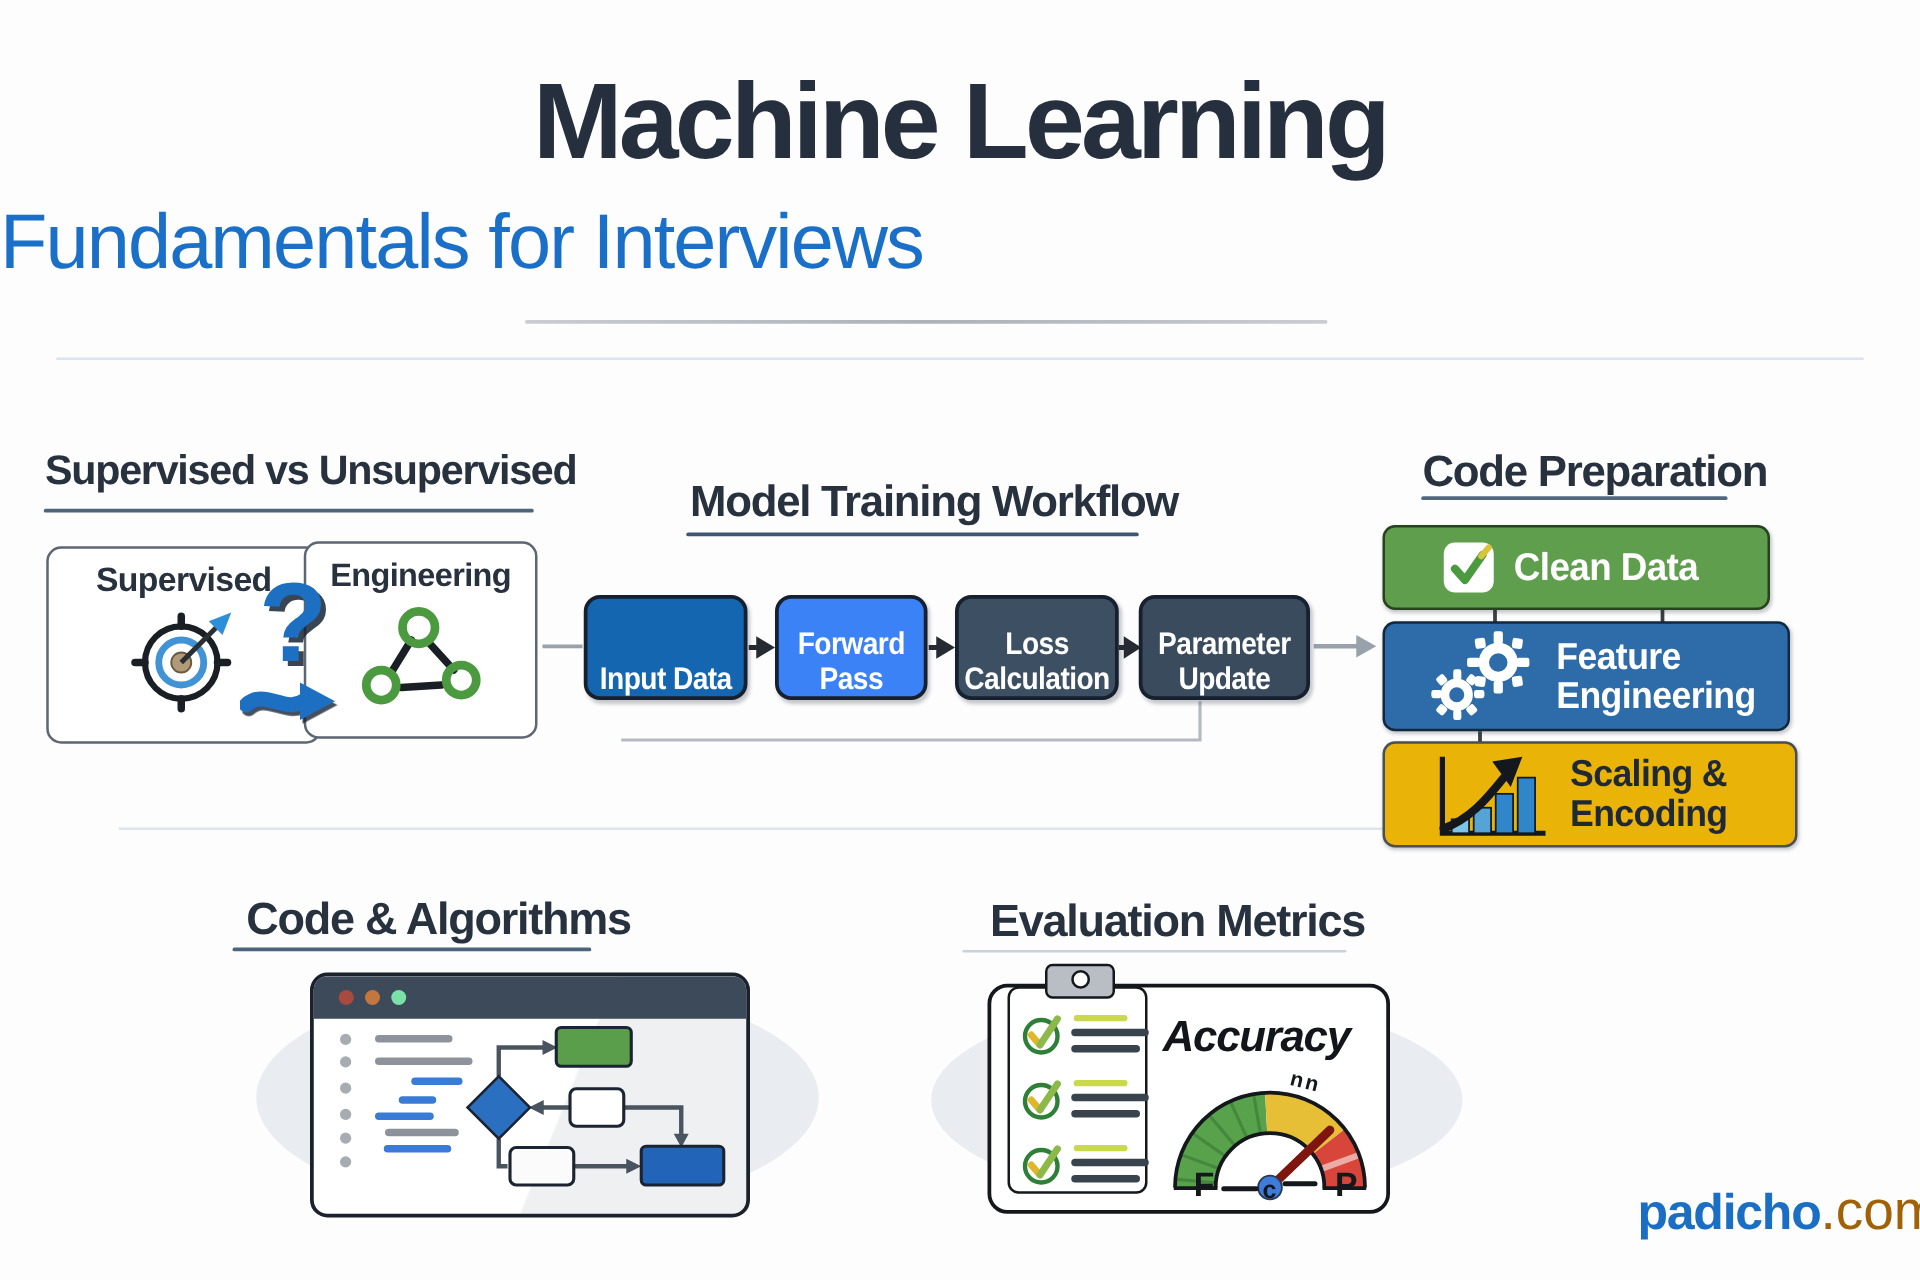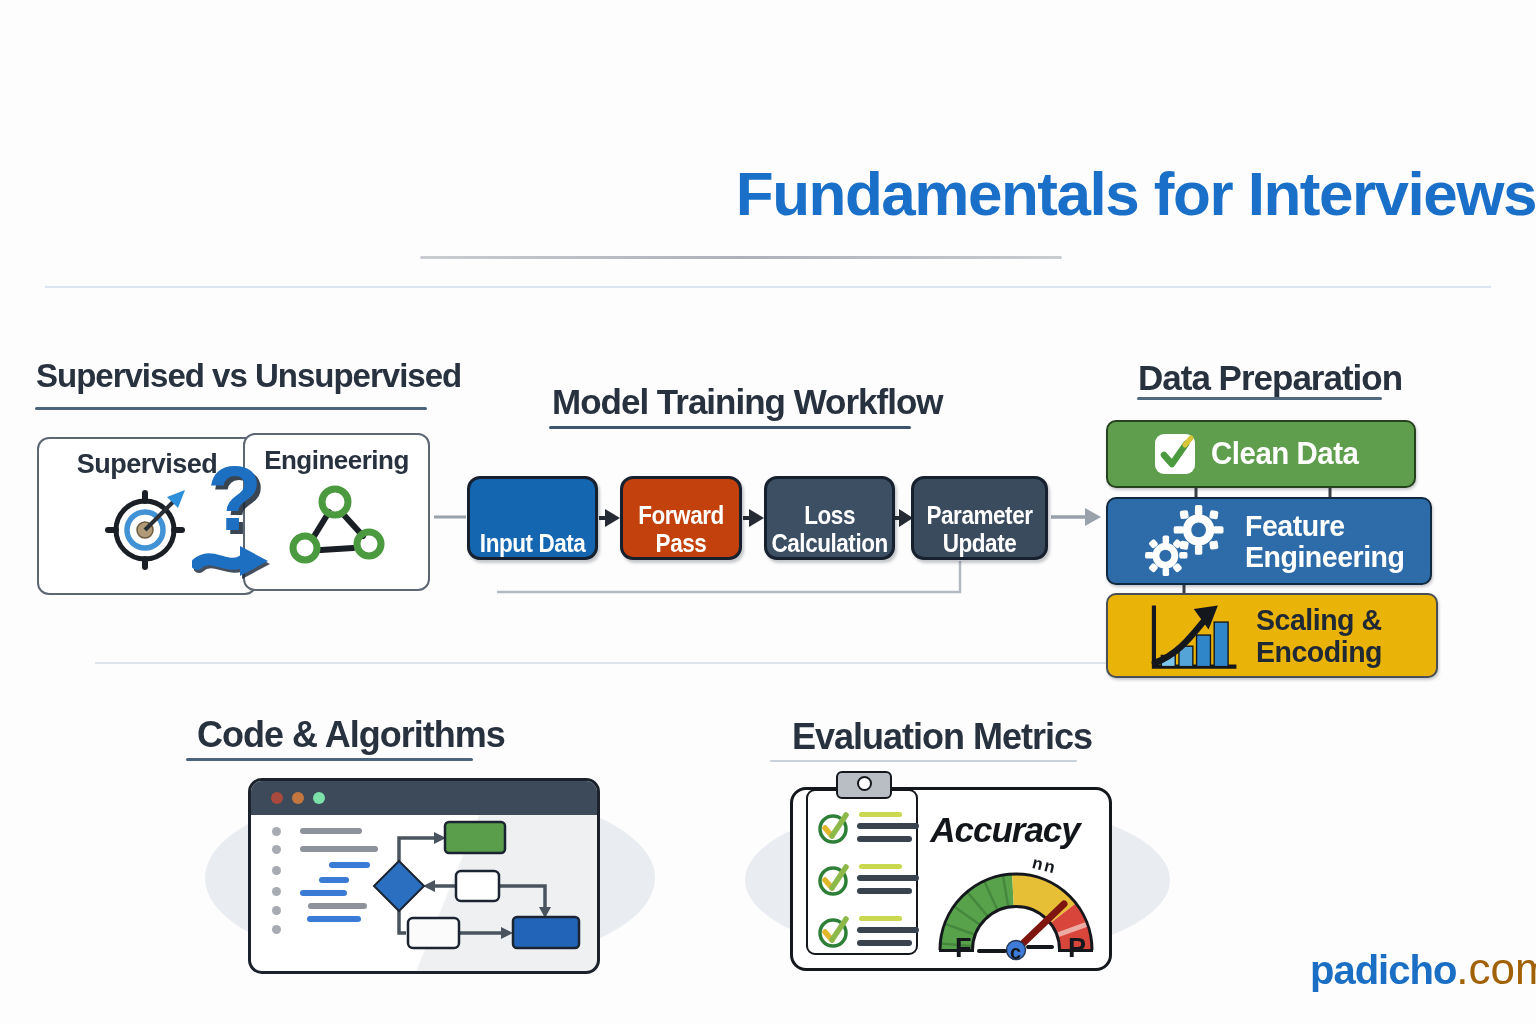--- a/index.html
+++ b/index.html
@@ -7,21 +7,21 @@
     position:relative;width:1536px;height:1024px;background:#fdfdfd;overflow:hidden;
     font-family:"Liberation Sans",sans-serif;color:#262f3e;
   }
   .abs{position:absolute;}
   
   .main-title{
     left:0;right:0;top:48px;text-align:center;font-size:86px;font-weight:bold;
     letter-spacing:-3px;color:#262f3e;
   }
   .sub-title{
-    left:0;right:0;top:158px;text-align:right;font-size:62px;font-weight:bold;
+    left:0;right:0;top:158px;text-align:left;font-size:62px;font-weight:normal;
     letter-spacing:-1.5px;color:#1a70c8;
   }
   .rule{position:absolute;border-radius:2px;}
   
   .sec-head{font-weight:bold;color:#28323f;letter-spacing:-1px;white-space:nowrap;}
   
   .ml-card{
     border:2.5px solid #5d6673;border-radius:12px;background:#ffffff;
     box-sizing:border-box;text-align:center;
   }
@@ -66,20 +66,21 @@
   .qmark{
     font-size:90px;font-weight:bold;color:#1d6fc2;
     text-shadow:4px 4px 0 rgba(24,36,52,.85);
   }
 </style>
 </head>
 <body>
 
 <div id="canvas">
 
+  <div class="abs main-title">Machine Learning</div>
   <div class="abs sub-title">Fundamentals for Interviews</div>
   <div class="rule" style="left:420px;top:256px;width:642px;height:3px;background:linear-gradient(90deg,#c9ccd1,#aeb2b8,#c9ccd1);"></div>
 
   <div class="abs blob" style="left:205px;top:786px;width:450px;height:184px;"></div>
   <div class="abs blob" style="left:745px;top:800px;width:425px;height:160px;"></div>
 
   <svg class="abs" style="left:0;top:0;" width="1536" height="1024" viewBox="0 0 1536 1024">
 
     <line x1="45" y1="287" x2="1491" y2="287" stroke="#dbe4f1" stroke-width="2"></line>
     <line x1="95" y1="663" x2="1437" y2="663" stroke="#dfe5ec" stroke-width="2"></line>
@@ -149,33 +150,33 @@
     </svg>
   </div>
 
   <div class="abs" style="left:0;top:0;">
     <div class="abs sec-head" style="left:552px;top:382px;font-size:35px;">Model Training Workflow</div>
     <div class="rule" style="left:549px;top:426px;width:362px;height:3px;background:#3e5670;"></div>
 
     <div class="abs step" style="left:467px;top:476px;width:131px;height:84px;background:#1566b1;">
       <span class="lbl">Input Data</span>
     </div>
-    <div class="abs step" style="left:620px;top:476px;width:122px;height:84px;background:#c2410c;">
+    <div class="abs step" style="left:620px;top:476px;width:122px;height:84px;background:#3b82f6;">
       <span class="lbl">Forward Pass</span>
     </div>
     <div class="abs step" style="left:764px;top:476px;width:131px;height:84px;background:#3d4f63;">
       <span class="lbl">Loss Calculation</span>
     </div>
     <div class="abs step" style="left:911px;top:476px;width:137px;height:84px;background:#3a4b5e;">
       <span class="lbl">Parameter Update</span>
     </div>
   </div>
 
   <div class="abs" style="left:0;top:0;">
-    <div class="abs sec-head" style="left:1138px;top:358px;font-size:35px;">Data Preparation</div>
+    <div class="abs sec-head" style="left:1138px;top:358px;font-size:35px;">Code Preparation</div>
     <div class="rule" style="left:1137px;top:397px;width:245px;height:2.5px;background:#51697f;"></div>
 
     <div class="abs prep-box" style="left:1106px;top:420px;width:310px;height:68px;background:#5f9e4d;border:2.5px solid #27421f;justify-content:center;gap:16px;">
       <div style="width:40px;height:40px;background:#ffffff;border-radius:9px;position:relative;">
         <svg width="40" height="40" viewBox="0 0 40 40" style="position:absolute;left:0;top:0;overflow:visible;">
           <path d="M9,21 L17,30 L31,10" fill="none" stroke="#4c9a3f" stroke-width="6.5" stroke-linecap="round" stroke-linejoin="round"></path>
           <line x1="30" y1="11" x2="36" y2="4" stroke="#d9c53a" stroke-width="5" stroke-linecap="round"></line>
         </svg>
       </div>
       <div class="prep-label" style="color:#ffffff;font-size:31px;">Clean Data</div>

